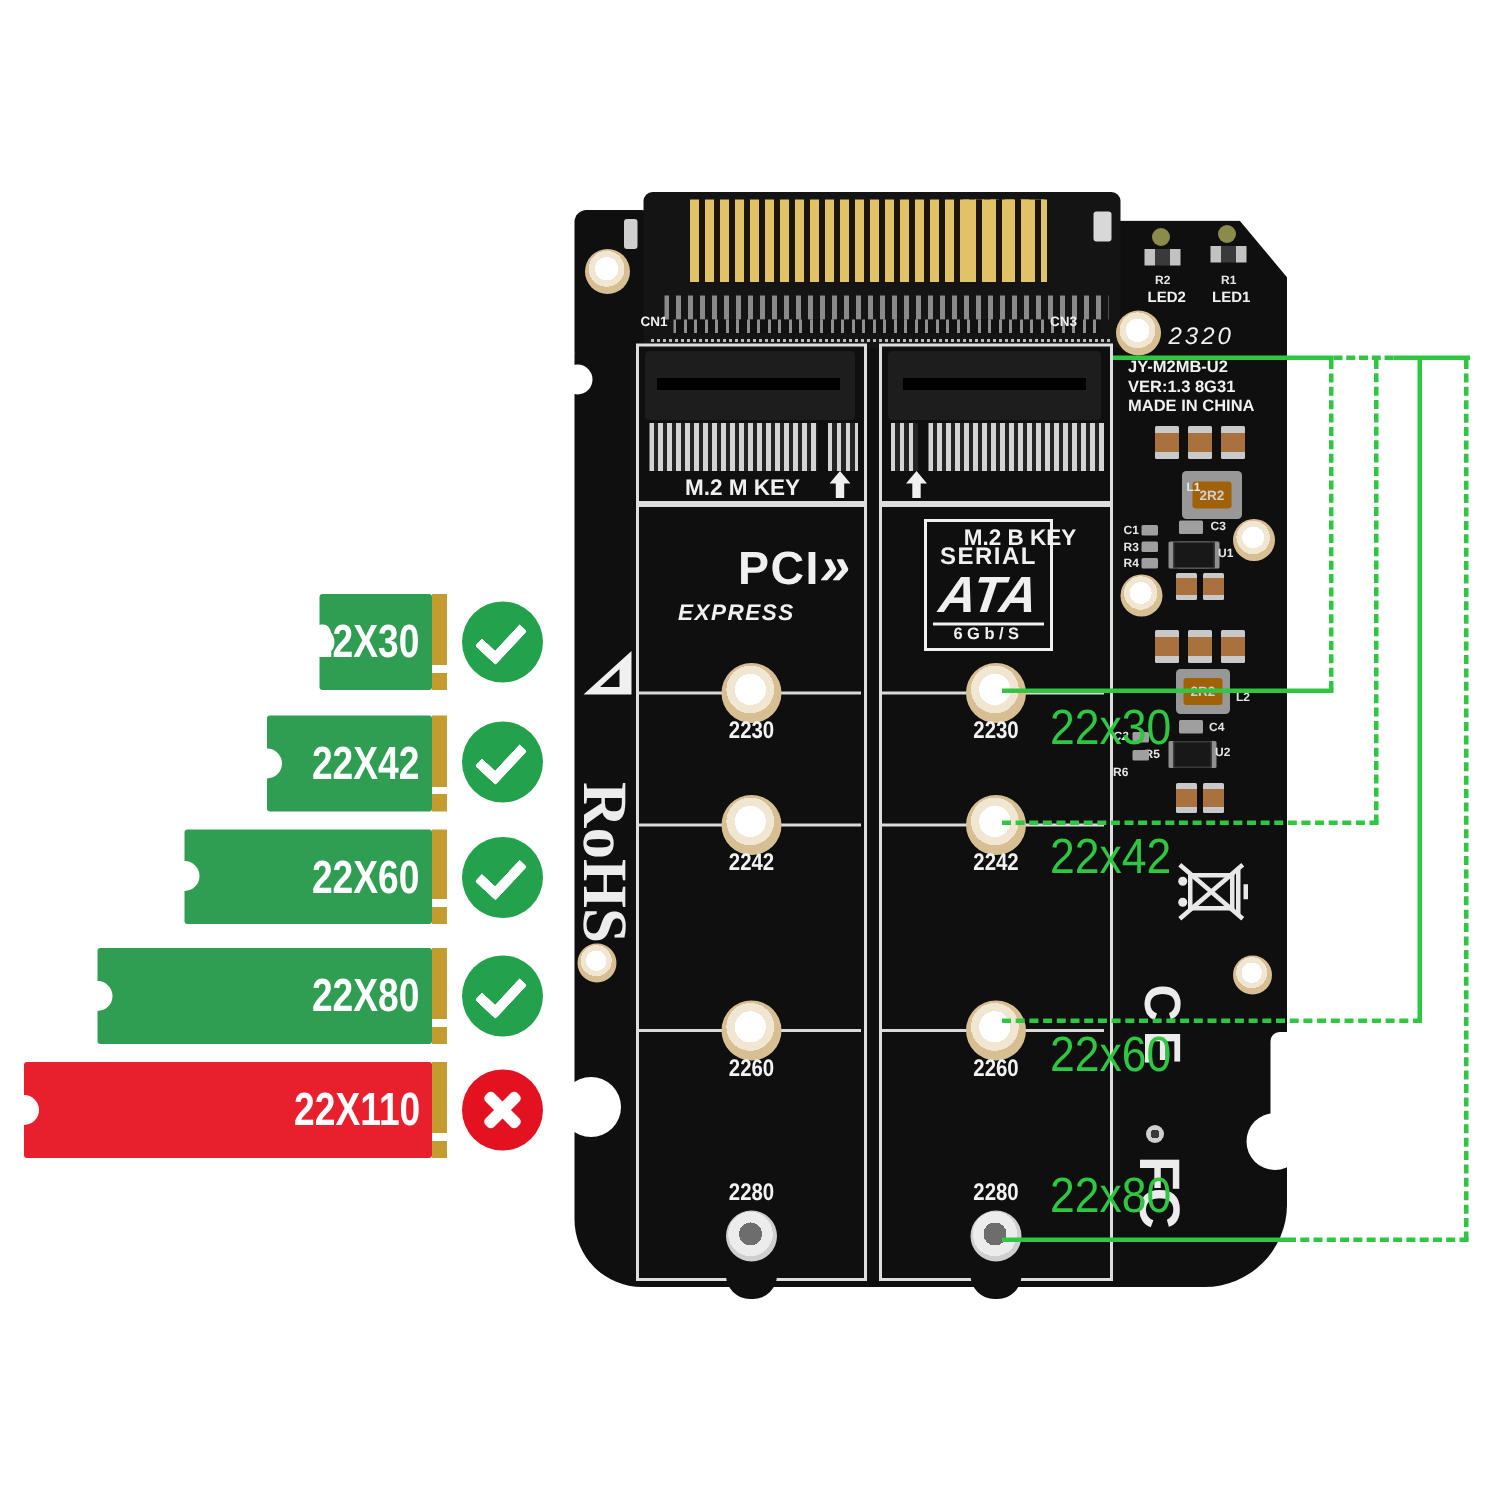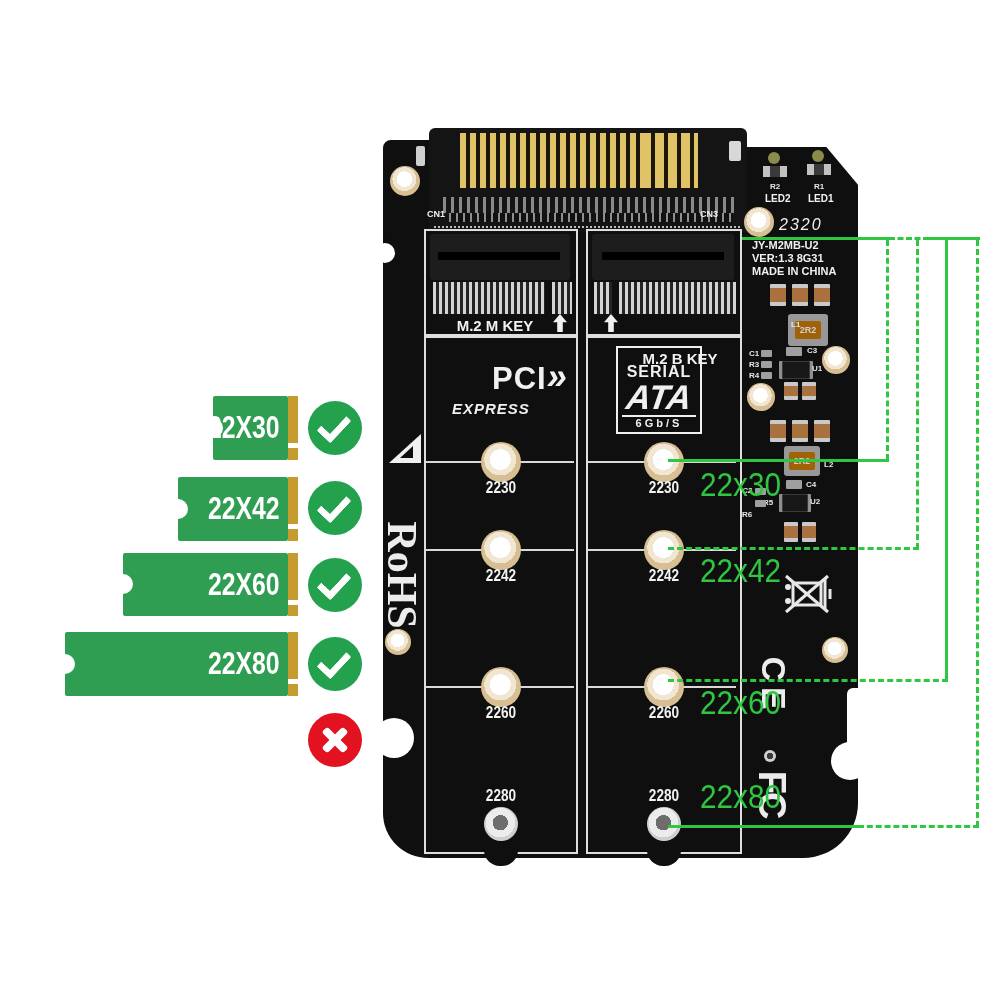--- a/index.html
+++ b/index.html
@@ -96,20 +96,26 @@
   <div class="mbar green" style="left:65px;top:632px;width:223px;">
     <span class="fill"></span>
     <span class="notch"></span>
     <span class="gold-edge"></span>
     <span class="bar-label">22X80</span>
   </div>
   <div class="status ok a" style="left:308px;top:637px;">
       <span class="check"></span>
     </div>
 
+  <div class="mbar red" style="left:16px;top:708px;width:272px;">
+    <span class="fill"></span>
+    <span class="notch"></span>
+    <span class="gold-edge"></span>
+    <span class="bar-label">22X110</span>
+  </div>
   <div class="status no a" style="left:308px;top:713px;">
       <span class="cross"></span>
     </div>
 
   <div class="a pcb-black" style="left:383px;top:140px;width:49px;height:95px;border-radius:8px 4px 0 0;"></div>
   <div class="a pcb-black" style="left:745px;top:147px;width:113px;height:90px;clip-path:polygon(0 0,72% 0,100% 42%,100% 100%,0 100%);"></div>
   <div class="a" style="left:429px;top:128px;width:318px;height:107px;background:#141414;border-radius:6px 6px 0 0;"></div>
   <div class="a pcb-black" style="left:383px;top:232px;width:475px;height:626px;border-radius:4px 4px 55px 45px;"></div>
 
   <div class="a" style="left:460px;top:133px;width:238px;height:55px;background:repeating-linear-gradient(90deg,#e0c267 0 6px,#1c160a 6px 10px);"></div>

